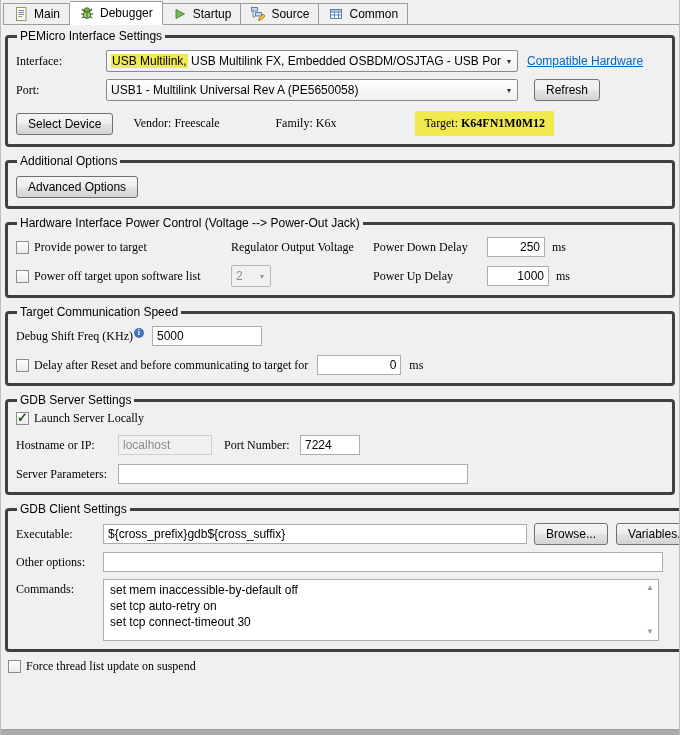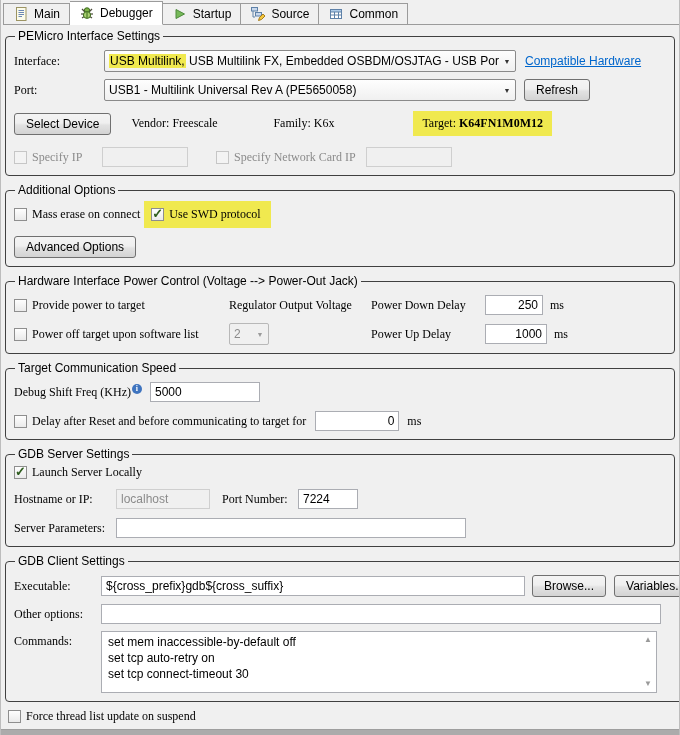--- a/index.html
+++ b/index.html
@@ -18,21 +18,21 @@
     white-space:nowrap; cursor:default;
   }
   .tab:first-child { border-left:1px solid #9B9B9B; }
   .tab.selected { background:#FFFFFF; height:24px; border-bottom:1px solid #FFFFFF; }
   .tabbar-filler { flex:1; height:22px; border-bottom:1px solid #9B9B9B; }
   .tab-icon { width:16px; height:16px; flex:none; }
   .tab-icon svg { display:block; }
   
   .content { padding:4px 0 0 0; }
   fieldset.group {
-    border:1px solid #404040; border-radius:4px;
+    border:3px solid #404040; border-radius:4px;
     margin:0 4px 7px 4px; padding:0 8px 8px 8px;
   }
   fieldset.group legend { padding:0 3px; margin-left:1px; }
   .row { display:flex; align-items:center; margin-top:7px; }
   .row.top { align-items:flex-start; }
   .lbl { white-space:nowrap;font-family:Liberation Serif, serif; }
   .gray { color:#8B8B8B; }
   
   .combo {
     height:22px; border:1px solid #8A8A8A; border-radius:2px;
@@ -165,54 +165,32 @@
           <span class="combo-arrow">▼</span>
         </div>
         <a class="link" style="margin-left:9px">Compatible Hardware</a>
       </div>
       <div class="row">
         <span class="lbl" style="width:90px">Port:</span>
         <div class="combo" style="width:412px">
           <span class="combo-text">USB1 - Multilink Universal Rev A (PE5650058)</span>
           <span class="combo-arrow">▼</span>
         </div>
-        <button class="btn" style="margin-left:8px">Refresh</button>
+        <button class="btn" style="margin-left:16px">Refresh</button>
       </div>
       <div class="row" style="margin-top:10px">
         <button class="btn">Select Device</button>
         <span class="lbl" style="margin-left:20px;width:142px"><span>Vendor:</span> <span>Freescale</span></span>
         <span class="lbl" style="width:140px"><span>Family:</span> <span>K6x</span></span>
         <span class="hl hl-target lbl"><span>Target:</span> <b>K64FN1M0M12</b></span>
       </div>
-      <div class="row" style="margin-top:11px">
-        <span class="cbwrap" style="width:88px">
-          <span class="cb disabled"></span>
-          <span class="lbl gray">Specify IP</span>
-        </span>
-        <input class="field off" style="width: 86px;" value="">
-        <span class="cbwrap" style="margin-left:28px">
-          <span class="cb disabled"></span>
-          <span class="lbl gray">Specify Network Card IP</span>
-        </span>
-        <input class="field off" style="width: 86px; margin-left: 10px;" value="">
-      </div>
     </fieldset>
 
     <fieldset class="group">
       <legend>Additional Options</legend>
-      <div class="row" style="margin-top:4px">
-        <span class="cbwrap">
-          <span class="cb"></span>
-          <span class="lbl">Mass erase on connect</span>
-        </span>
-        <span class="cbwrap hl hl-swd" style="margin-left:4px">
-          <span class="cb checked"></span>
-          <span class="lbl">Use SWD protocol</span>
-        </span>
-      </div>
       <div class="row" style="margin-top:8px">
         <button class="btn">Advanced Options</button>
       </div>
     </fieldset>
 
     <fieldset class="group">
       <legend>Hardware Interface Power Control (Voltage --&gt; Power-Out Jack)</legend>
       <div class="row">
         <span class="cbwrap" style="width:215px">
           <span class="cb"></span>

